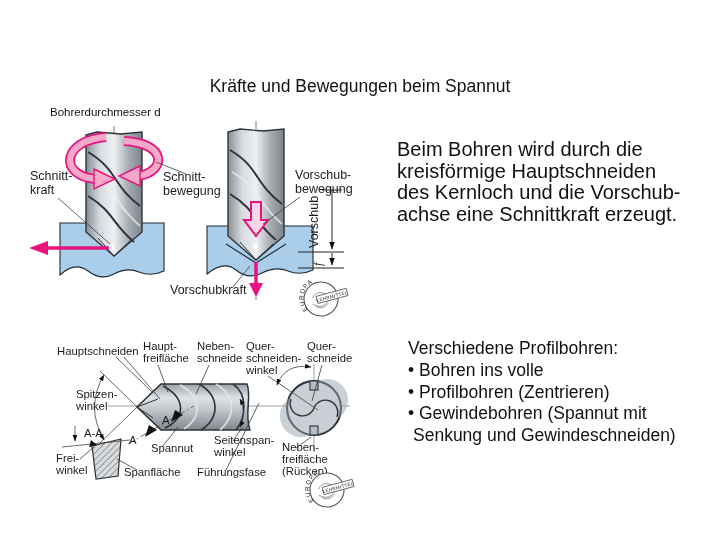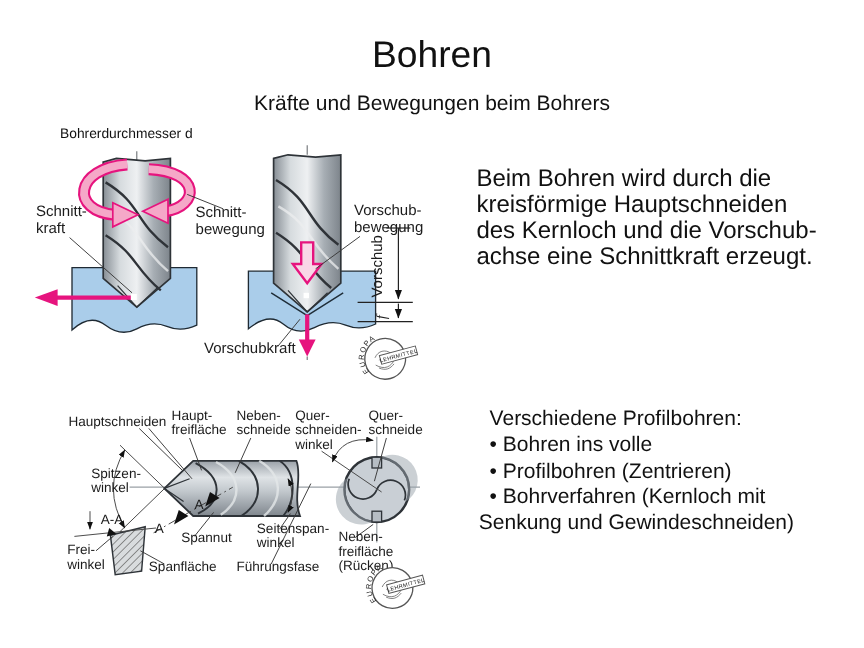--- a/index.html
+++ b/index.html
@@ -5,53 +5,52 @@
   html,body{margin:0;padding:0;background:#e8e8e8;}
   .slide{position:relative;width:720px;height:540px;background:#ffffff;overflow:hidden;
          font-family:"Liberation Sans",sans-serif;color:#111;}
   .title{position:absolute;top:28px;left:0;width:720px;text-align:center;
          font-size:31px;font-weight:normal;}
   .subtitle{position:absolute;top:76px;left:0;width:720px;text-align:center;font-size:17.5px;}
   .bore-label{position:absolute;top:106px;left:22px;font-size:11.5px;margin-left:28px;}
   .intro{position:absolute;top:139px;left:397px;font-size:20px;line-height:21.7px;white-space:nowrap;}
   .methods{position:absolute;top:338px;left:399px;font-size:17.5px;line-height:21.8px;white-space:nowrap;}
   .methods .line{padding-left:9px;}
-  .methods .line:last-child{padding-left:0;}
+  .methods .line:last-child{padding-left:0;margin-left:14px;}
   svg.fig{position:absolute;left:0;top:0;}
   svg text{fill:#1c1c1c;}
   .lblL{font-size:12.5px;}
   .lbl{font-size:11.3px;}
   .lead{stroke:#3a3a3a;stroke-width:0.8;fill:none;}
   .thin{stroke:#444;stroke-width:0.8;fill:none;}
   .dim{stroke:#222;stroke-width:1;fill:none;}
   .mag{stroke:#e6147e;}
   .centerline{stroke:#6b6f73;stroke-width:0.9;fill:none;stroke-dasharray:8 3 2 3;}
   .grayline{stroke:#9aa0a6;stroke-width:1;fill:none;}
 </style>
 </head>
 <body>
 
 <div class="slide">
 
-  <div class="title">Bohren</div>
-  <div class="subtitle">Kräfte und Bewegungen beim Bohrers</div>
+  <div class="subtitle">Kräfte und Bewegungen beim Spannut</div>
   <div class="bore-label">Bohrerdurchmesser d</div>
 
   <div class="intro">
     <div>Beim Bohren wird durch die</div>
     <div>kreisförmige Hauptschneiden</div>
     <div>des Kernloch und die Vorschub-</div>
     <div>achse eine Schnittkraft erzeugt.</div>
   </div>
 
   <div class="methods">
     <div class="line">Verschiedene Profilbohren:</div>
     <div class="line">• Bohren ins volle</div>
     <div class="line">• Profilbohren (Zentrieren)</div>
-    <div class="line">• Bohrverfahren (Kernloch mit</div>
+    <div class="line">• Gewindebohren (Spannut mit</div>
     <div class="line">Senkung und Gewindeschneiden)</div>
   </div>
 
   <svg class="fig" width="720" height="540" viewBox="0 0 720 540">
     <defs>
       <linearGradient id="gDrillV" x1="0" y1="0" x2="1" y2="0">
         <stop offset="0" stop-color="#878e95"></stop>
           <stop offset="0.25" stop-color="#d6dbde"></stop>
         <stop offset="0.5" stop-color="#eef0f2"></stop>
           <stop offset="0.75" stop-color="#a7aeb4"></stop>

